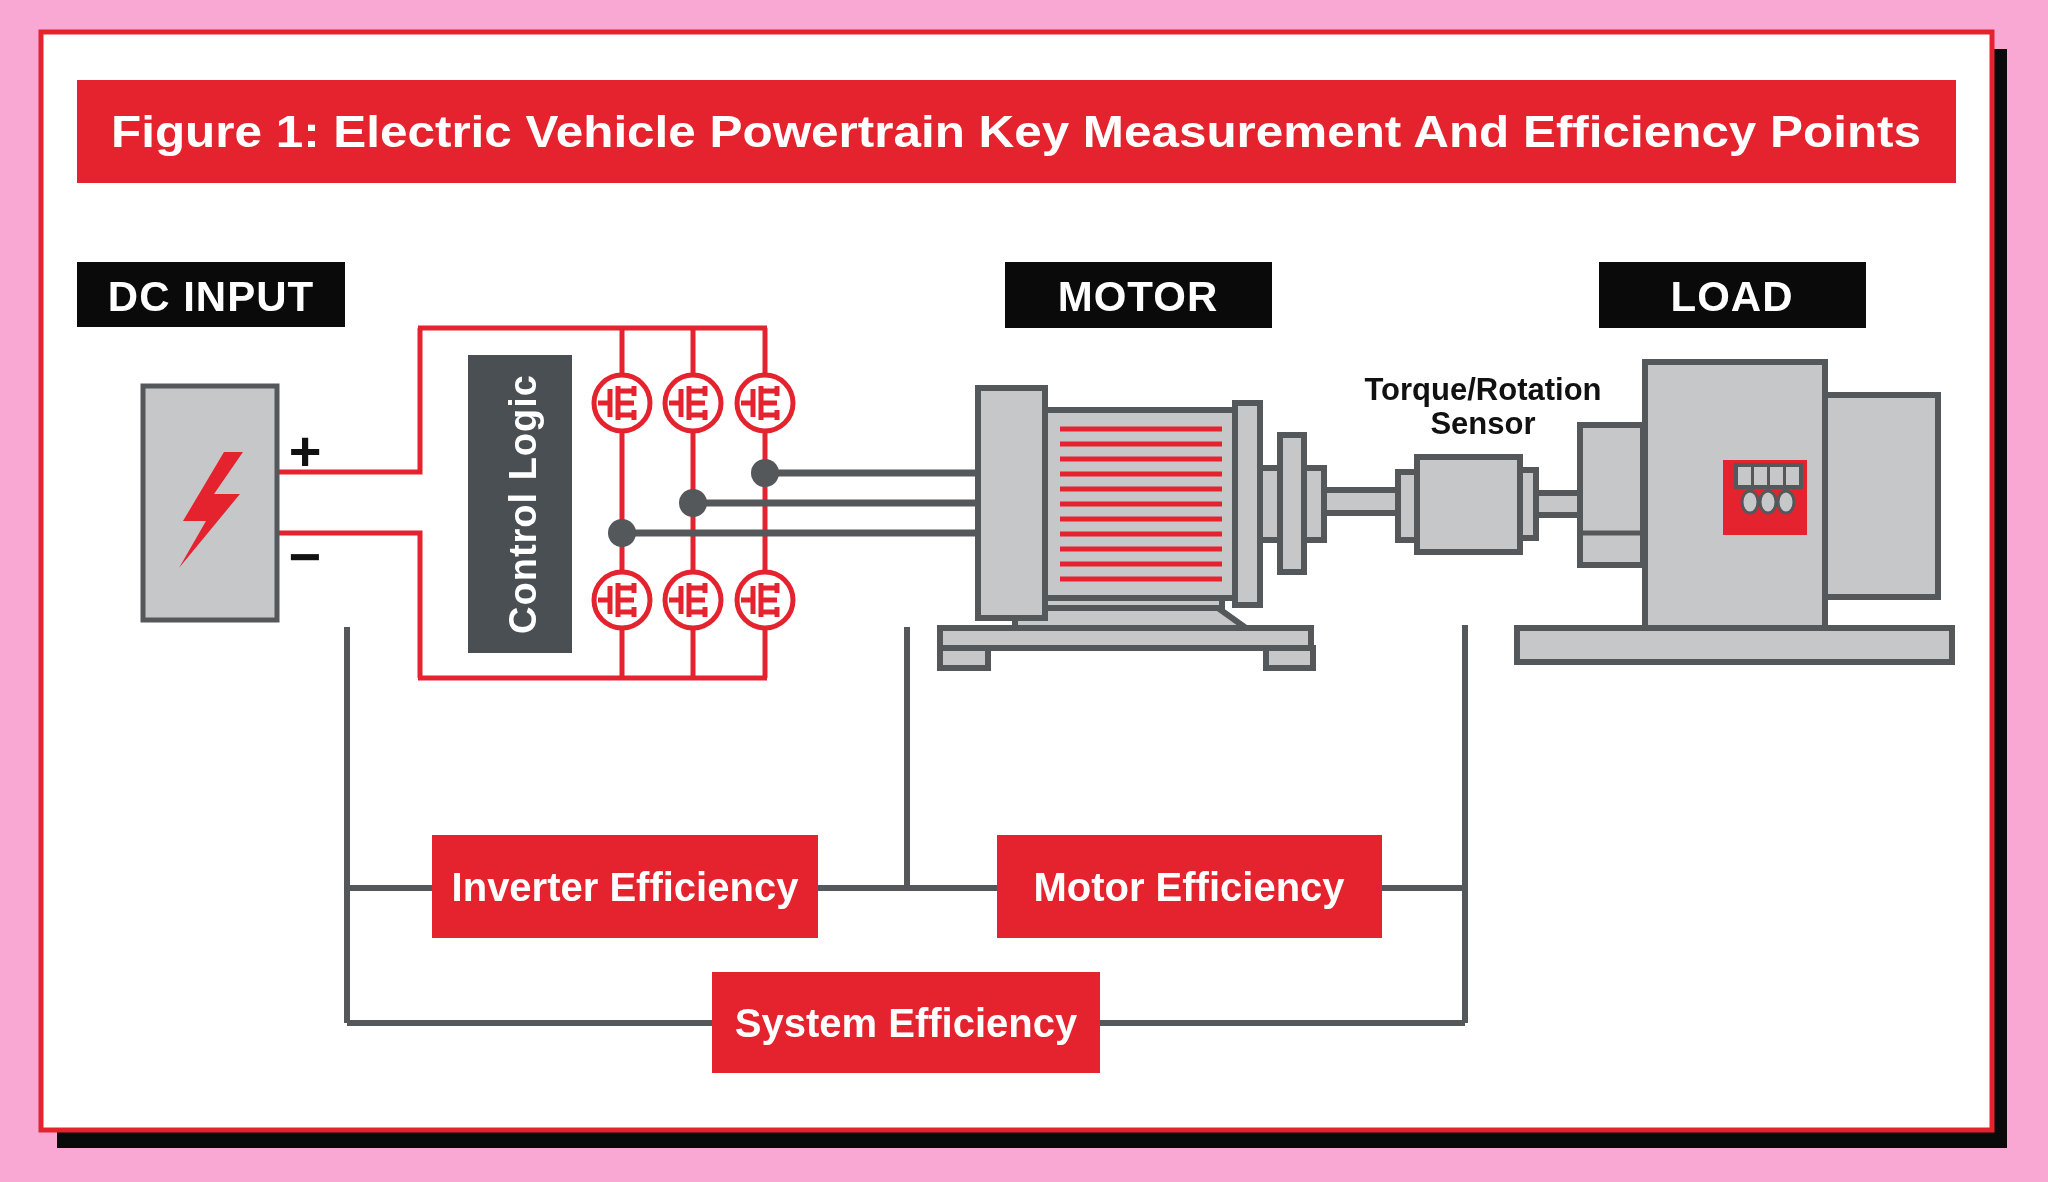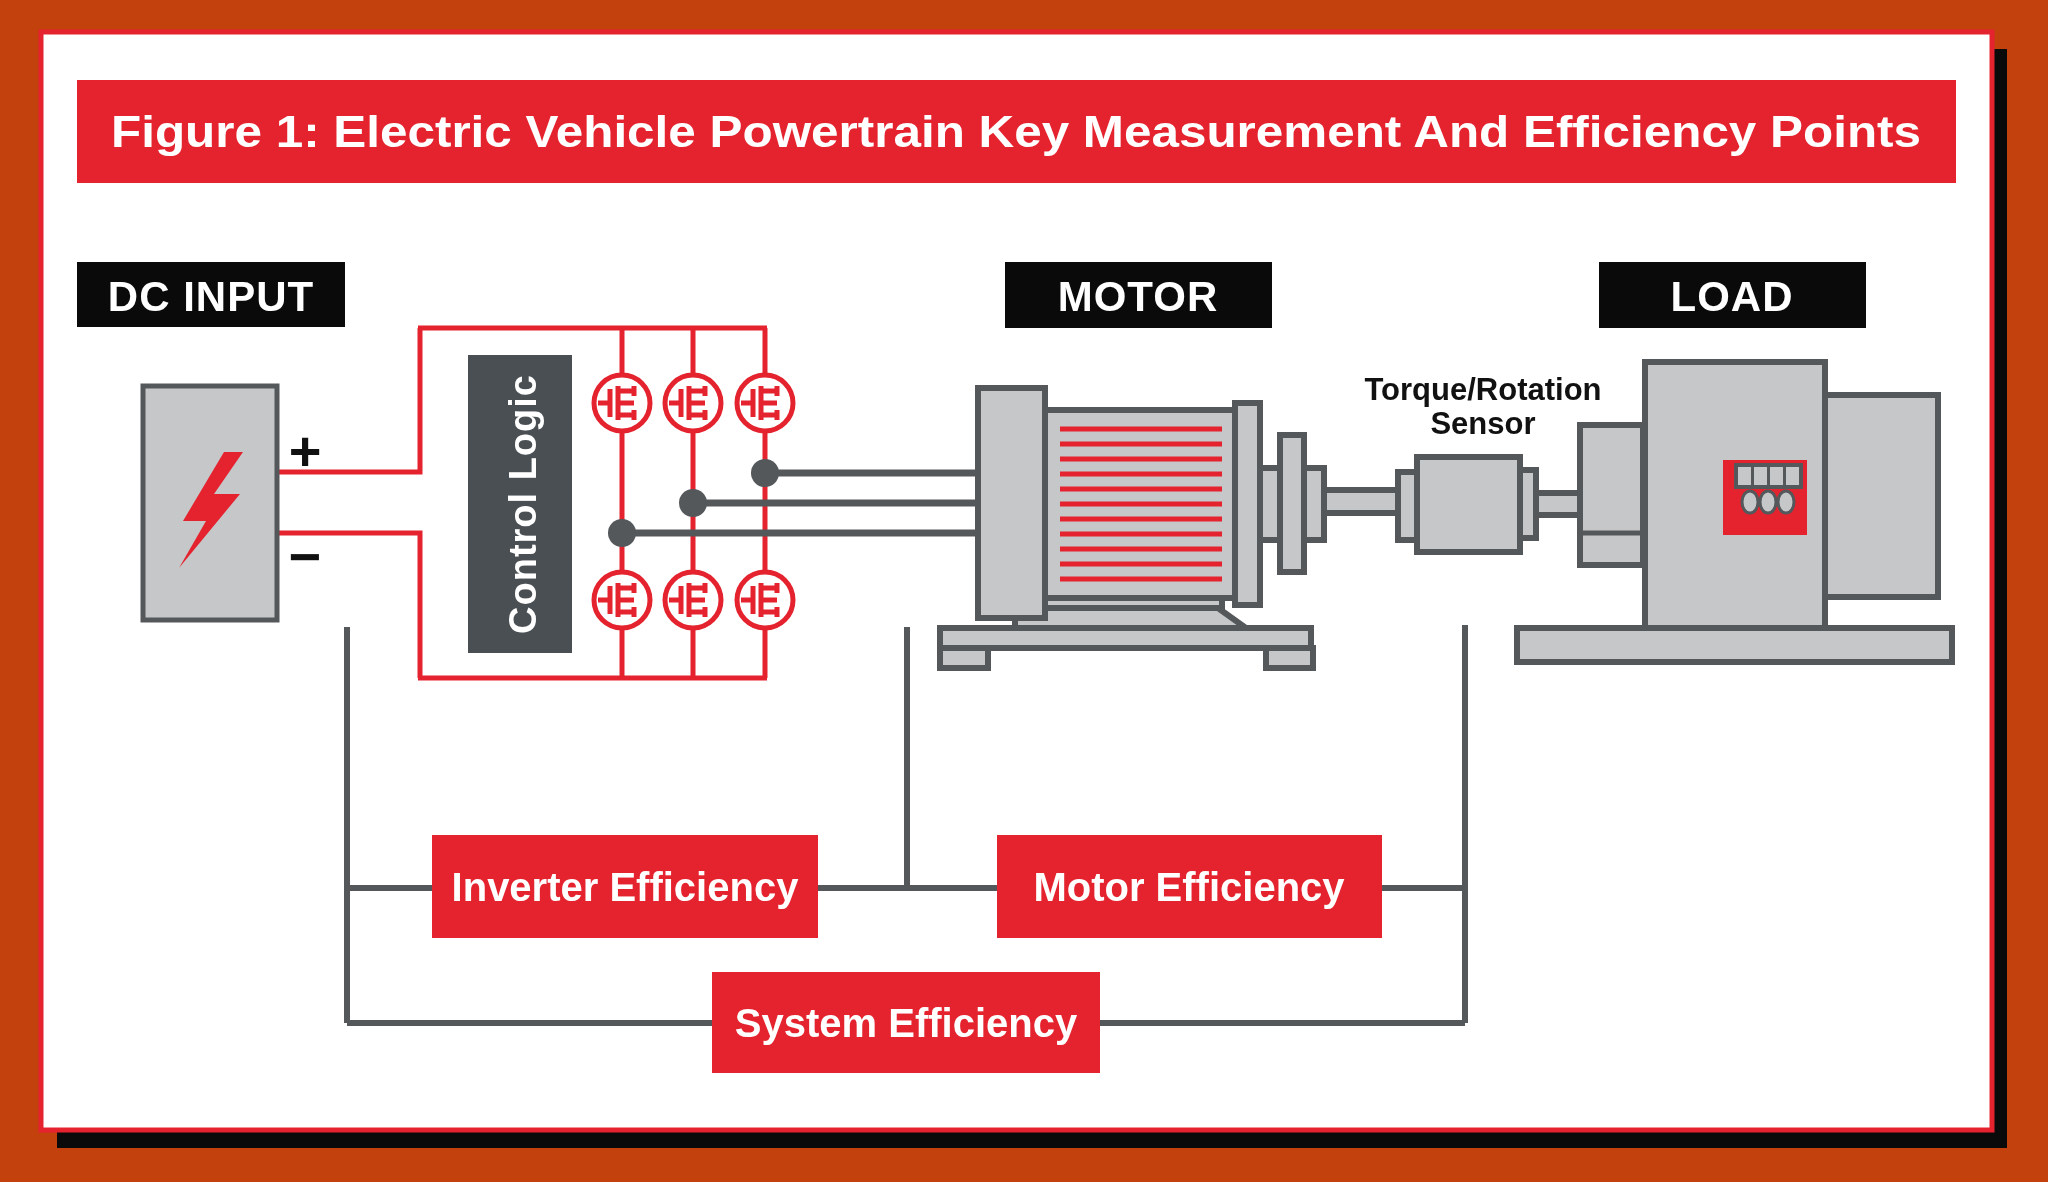--- a/index.html
+++ b/index.html
@@ -1,20 +1,20 @@
 <!DOCTYPE html>
 <html style="--red: #e4232e; --dark: #54585b; --control: #4a4f54; --gray: #c6c7c9; --black: #0a0a0a; --white: #ffffff;"><head>
 <meta charset="utf-8">
 <style>
   :root{
     --red:#e4232e; --dark:#54585b; --control:#4a4f54;
     --gray:#c6c7c9; --black:#0a0a0a; --white:#ffffff;
   }
   html,body{margin:0;padding:0;background:#ffffff;}
-  .stage{position:relative;width:2048px;height:1182px;overflow:hidden;background:#c2410c;}
+  .stage{position:relative;width:2048px;height:1182px;overflow:hidden;background:#f9a8d4;}
   svg{position:absolute;left:0;top:0;}
   text{font-family:"Liberation Sans","DejaVu Sans",sans-serif;font-weight:700;}
   .t-title{font-size:44px;fill:var(--white);}
   .t-label{font-size:42px;fill:var(--white);letter-spacing:1px;}
   .t-eff{font-size:40px;fill:var(--white);}
   .t-sign{font-size:56px;fill:#111;}
   .t-sensor{font-size:31px;fill:#111;}
   .t-logic{font-size:38px;fill:var(--white);letter-spacing:1px;}
   .machine{fill:var(--gray);stroke:var(--dark);stroke-width:6;}
   .wire-red{stroke:var(--red);stroke-width:5;fill:none;}

